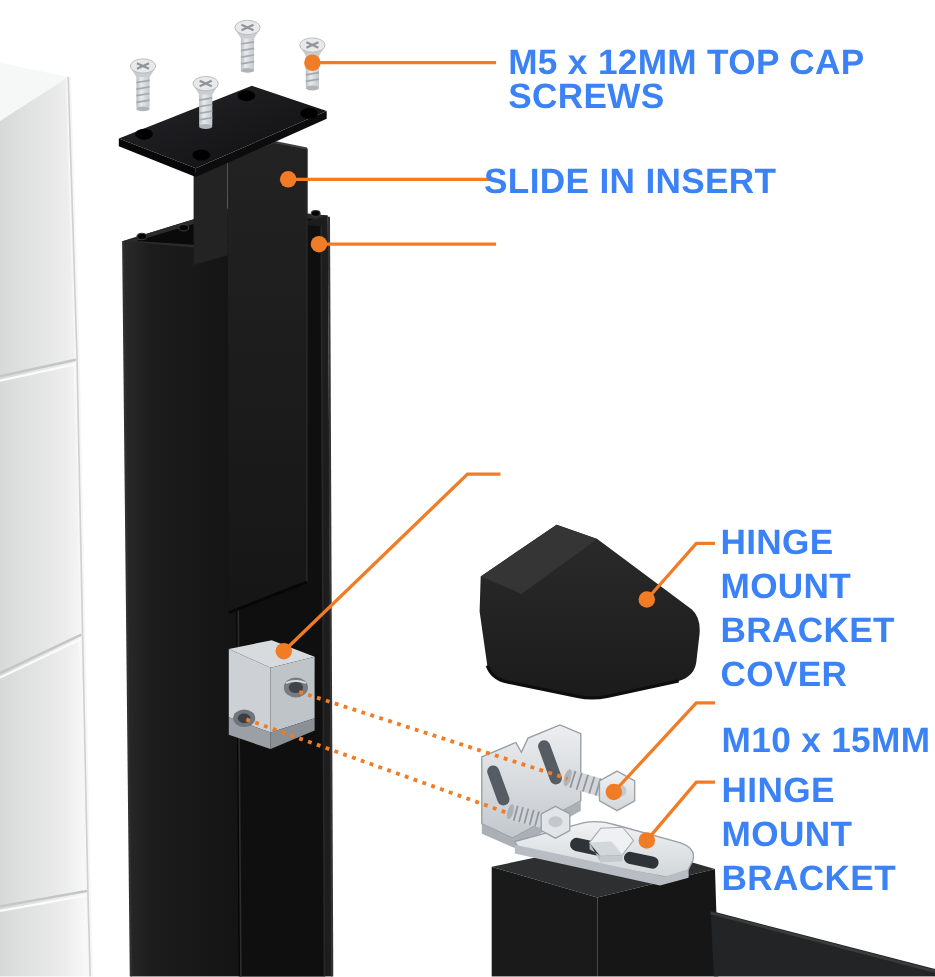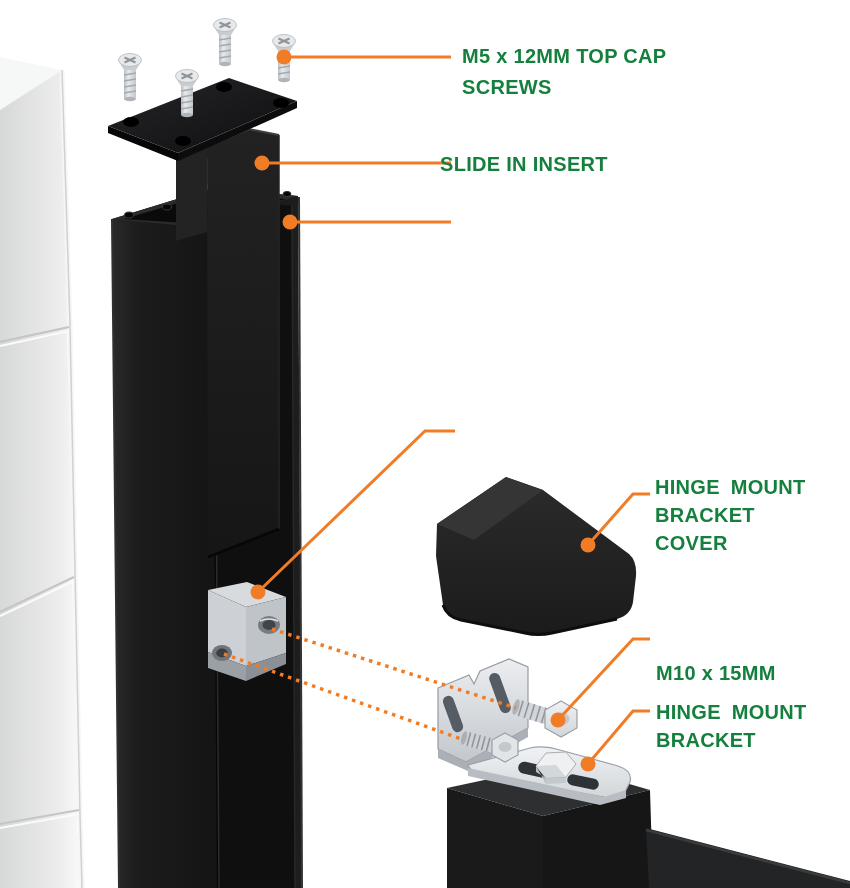--- a/index.html
+++ b/index.html
@@ -1,21 +1,21 @@
 <!DOCTYPE html>
 <html><head>
 <meta charset="utf-8">
 <style>
   html,body{margin:0;padding:0;background:#ffffff;}
   #stage{position:relative;width:850px;height:888px;background:#fff;overflow:hidden;
          font-family:"Liberation Sans",sans-serif;}
   #art{position:absolute;left:0;top:0;}
-  .lbl{position:absolute;color:#15803d;font-weight:700;font-size:20px;line-height:31px;
+  .lbl{position:absolute;color:#3b82f6;font-weight:700;font-size:32px;line-height:31px;
        letter-spacing:.3px;white-space:pre-line;}
-  .lbl.tight{line-height:28px;}
+  .lbl.tight{line-height:40px;}
   .lbl.wide{word-spacing:5px;}
   #lbl-screws {left:462px;top:41px;}
   #lbl-insert {left:440px;top:149px;}
   #lbl-post   {left:462px;top:209px;}
   #lbl-slide  {left:466px;top:416px;}
   #lbl-cover  {left:655px;top:473px;}
   #lbl-m10    {left:656px;top:626px;margin-top:32px;}
   #lbl-bracket{left:656px;top:698px;}
 </style>
 </head>

